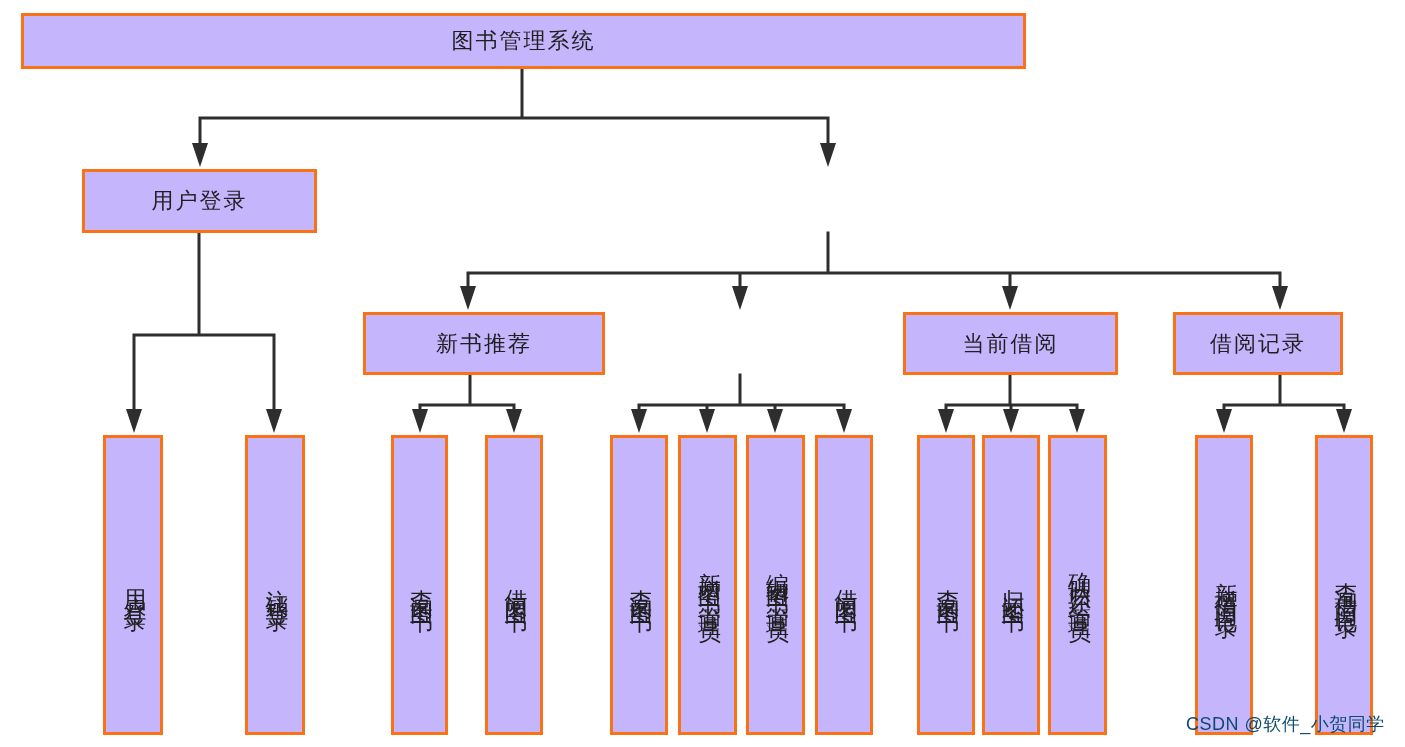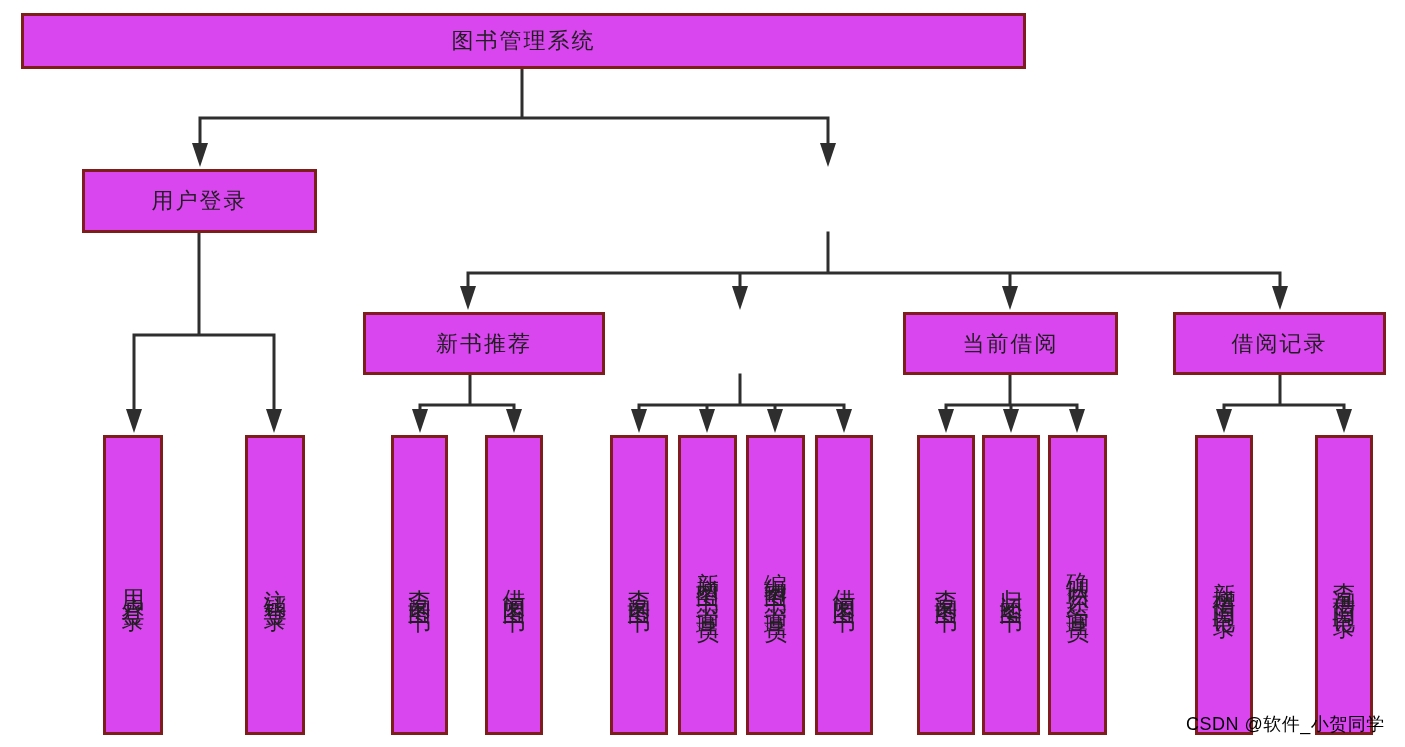--- a/index.html
+++ b/index.html
@@ -13,46 +13,47 @@
   }
   .connectors {
     position: absolute;
     left: 0; top: 0;
     width: 1405px; height: 747px;
     pointer-events: none;
   }
   .box {
     position: absolute;
     box-sizing: border-box;
-    border: 3px solid #7f1d1d;
-    background: #d946ef;
+    border: 3px solid #f97316;
+    background: #c4b5fd;
     display: flex;
     align-items: center;
     justify-content: center;
     color: #1f1f1f;
+    font-family: Liberation Mono, monospace;
   }
   .h-box {
     font-size: 22px;
     letter-spacing: 2px;
     white-space: nowrap;
   }
   .v-box {
     top: 435px;
     height: 300px;
     writing-mode: vertical-rl;
     font-size: 23px;
     letter-spacing: 7px;
     line-height: 1;
   }
   .watermark {
     position: absolute;
     left: 1186px;
     top: 712px;
     font-size: 18px;
-    color: #000000;
+    color: #0c4a6e;
     letter-spacing: 0.5px;
     white-space: nowrap;
   }
 </style>
 </head>
 <body>
 
 <div class="canvas">
 
   <svg class="connectors" width="1405" height="747" viewBox="0 0 1405 747" xmlns="http://www.w3.org/2000/svg">
@@ -87,21 +88,21 @@
       <polygon points="1344,433 1336,409 1352,409"></polygon>
     </g>
   </svg>
 
   <div class="box h-box" style="left:21px; top:13px; width:1005px; height:56px;">图书管理系统</div>
 
   <div class="box h-box" style="left:82px; top:169px; width:235px; height:64px;">用户登录</div>
 
   <div class="box h-box" style="left:363px; top:312px; width:242px; height:63px;">新书推荐</div>
   <div class="box h-box" style="left:903px; top:312px; width:215px; height:63px;">当前借阅</div>
-  <div class="box h-box" style="left:1173px; top:312px; width:213px; height:63px;">借阅记录</div>
+  <div class="box h-box" style="left:1173px; top:312px; width:170px; height:63px;">借阅记录</div>
 
   <div class="box v-box" style="left:103px; width:60px;">用户登录</div>
   <div class="box v-box" style="left:245px; width:60px;">注销登录</div>
 
   <div class="box v-box" style="left:391px; width:57px;">查询图书</div>
   <div class="box v-box" style="left:485px; width:58px;">借阅图书</div>
 
   <div class="box v-box" style="left:610px; width:58px;">查询图书</div>
   <div class="box v-box" style="left:678px; width:59px;">新增图书（管理员）</div>
   <div class="box v-box" style="left:746px; width:59px;">编辑图书（管理员）</div>

